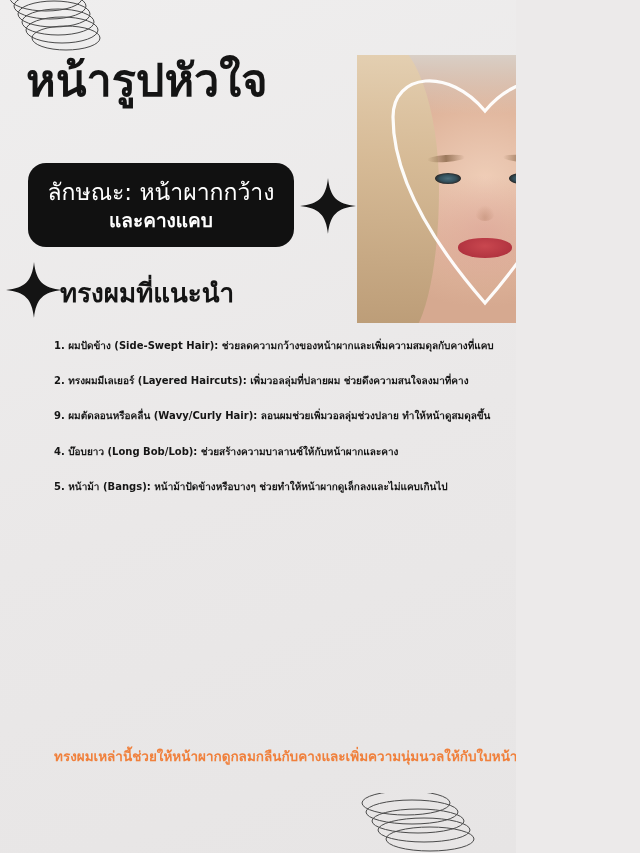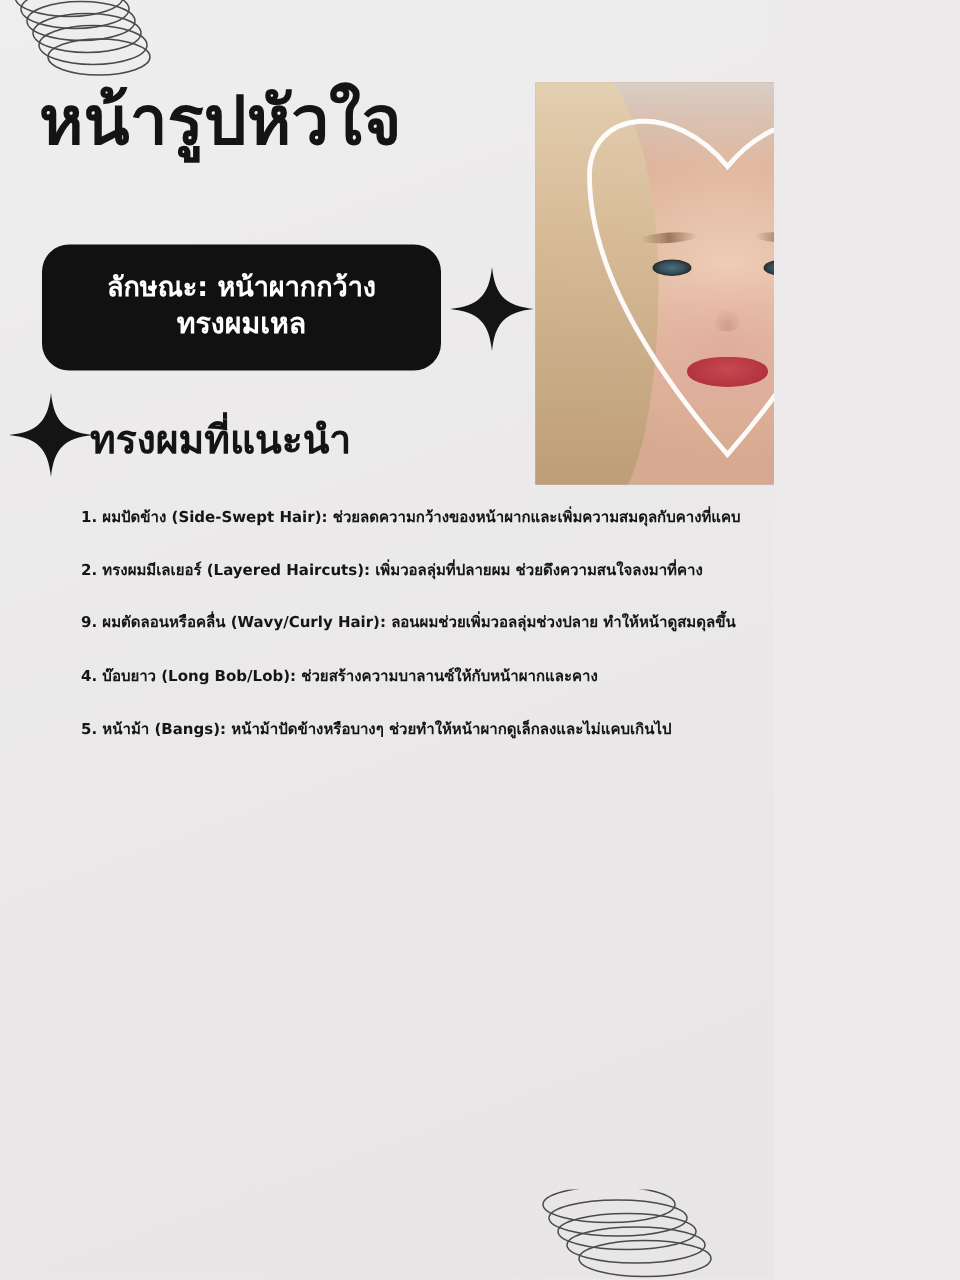--- a/index.html
+++ b/index.html
@@ -54,22 +54,22 @@
     color: #ffffff;
     display: flex;
     flex-direction: column;
     align-items: center;
     justify-content: center;
     text-align: center;
     box-sizing: border-box;
     padding: 6px 12px;
   }
   .badge-line1 {
-    font-size: 18px;
-    font-weight: bold;
+    font-size: 23px;
+    font-weight: normal;
     line-height: 1.35;
   }
   .badge-line2 {
     font-size: 19px;
     font-weight: bold;
     line-height: 1.35;
   }
 
   
   .photo {
@@ -227,21 +227,21 @@
     <div class="eye r"></div>
     <div class="nose"></div>
     <div class="lips"></div>
     <svg class="heart-overlay" viewBox="0 0 256 268" preserveAspectRatio="none">
       <path d="M36 62 C36 18, 92 12, 128 56 C164 12, 220 18, 220 62 C220 132, 168 202, 128 248 C88 202, 36 132, 36 62 Z" fill="none" stroke="#ffffff" stroke-width="3.2" opacity="0.95"></path>
     </svg>
   </div>
 
   <div class="badge">
     <div class="badge-line1">ลักษณะ: หน้าผากกว้าง</div>
-    <div class="badge-line2">ทรงผมเหล</div>
+    <div class="badge-line2">และคางแคบ</div>
   </div>
 
   <div class="star" style="left:300px; top:178px;">
     <svg width="56" height="56" viewBox="0 0 56 56">
       <path d="M28 0 C30 19, 37 26, 56 28 C37 30, 30 37, 28 56 C26 37, 19 30, 0 28 C19 26, 26 19, 28 0 Z" fill="#141414"></path>
     </svg>
   </div>
 
   <div class="star" style="left:6px; top:262px;">
     <svg width="56" height="56" viewBox="0 0 56 56">
@@ -262,20 +262,21 @@
       <span class="lead">9. ผมตัดลอนหรือคลื่น (Wavy/Curly Hair):</span><span class="body"> ลอนผมช่วยเพิ่มวอลลุ่มช่วงปลาย ทำให้หน้าดูสมดุลขึ้น</span>
     </div>
     <div class="item">
       <span class="lead">4. บ๊อบยาว (Long Bob/Lob):</span><span class="body"> ช่วยสร้างความบาลานซ์ให้กับหน้าผากและคาง</span>
     </div>
     <div class="item">
       <span class="lead">5. หน้าม้า (Bangs):</span><span class="body"> หน้าม้าปัดข้างหรือบางๆ ช่วยทำให้หน้าผากดูเล็กลงและไม่แคบเกินไป</span>
     </div>
   </div>
 
+  <div class="footnote">ทรงผมเหล่านี้ช่วยให้หน้าผากดูกลมกลืนกับคางและเพิ่มความนุ่มนวลให้กับใบหน้า</div>
 
   <div class="star" style="left:560px; top:700px;">
     <svg width="96" height="120" viewBox="0 0 96 120">
       <path d="M48 0 C52 42, 62 54, 96 60 C62 66, 52 78, 48 120 C44 78, 34 66, 0 60 C34 54, 44 42, 48 0 Z" fill="#141414"></path>
     </svg>
   </div>
 
 </div>
 
 </body></html>

